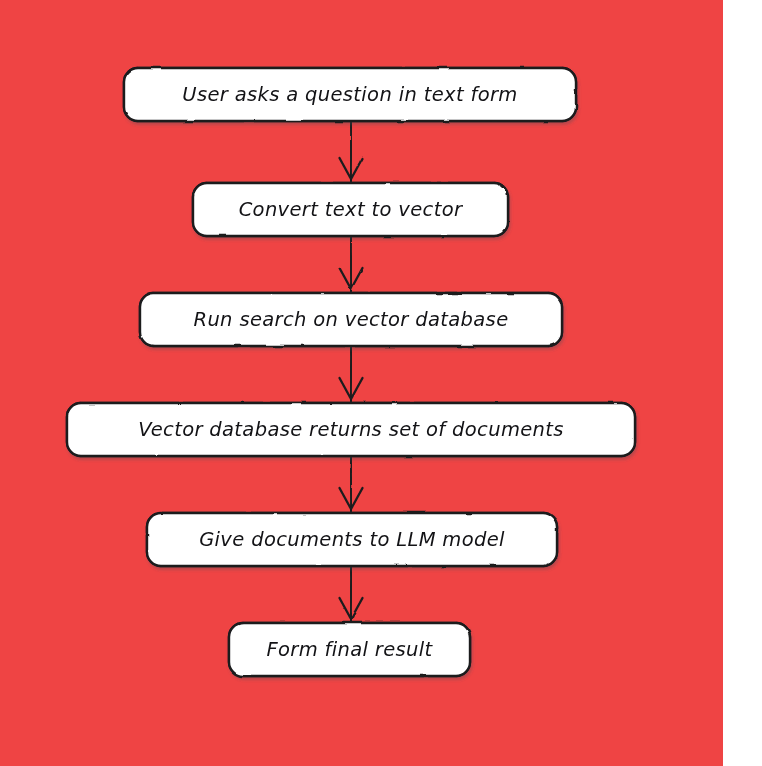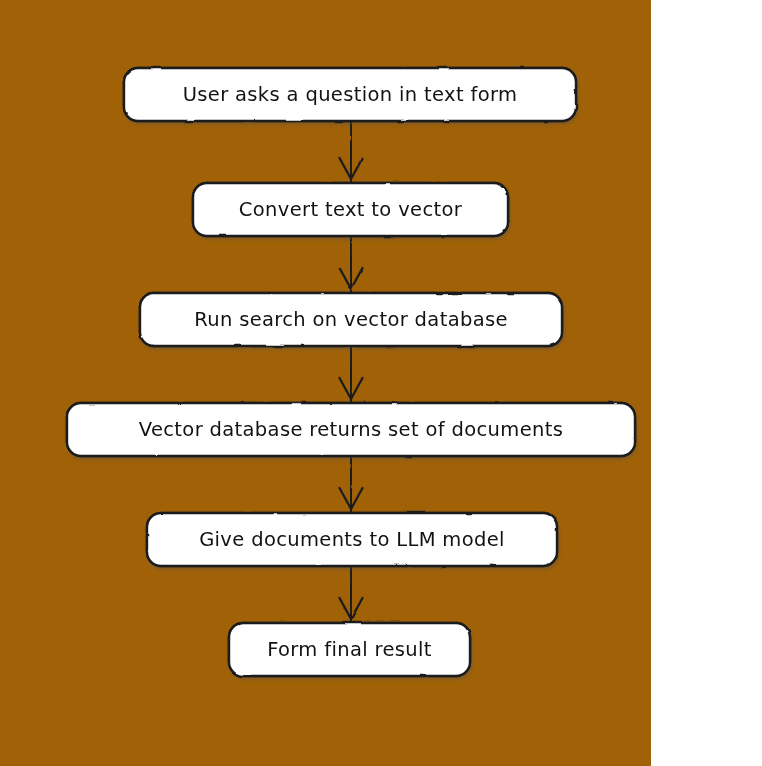--- a/index.html
+++ b/index.html
@@ -9,23 +9,24 @@
     background: #ffffff;
   }
   body {
     width: 762px;
     height: 766px;
     overflow: hidden;
     font-family: "DejaVu Sans", sans-serif;
   }
   #canvas {
     position: relative;
-    width: 651px;
+    width: 723px;
     height: 766px;
-    background: #a16207;
+    background: #ef4444;
+    font-style: italic;
   }
   #flow-svg {
     position: absolute;
     top: 0;
     left: 0;
     width: 762px;
     height: 766px;
     display: block;
   }
   .node-box {

